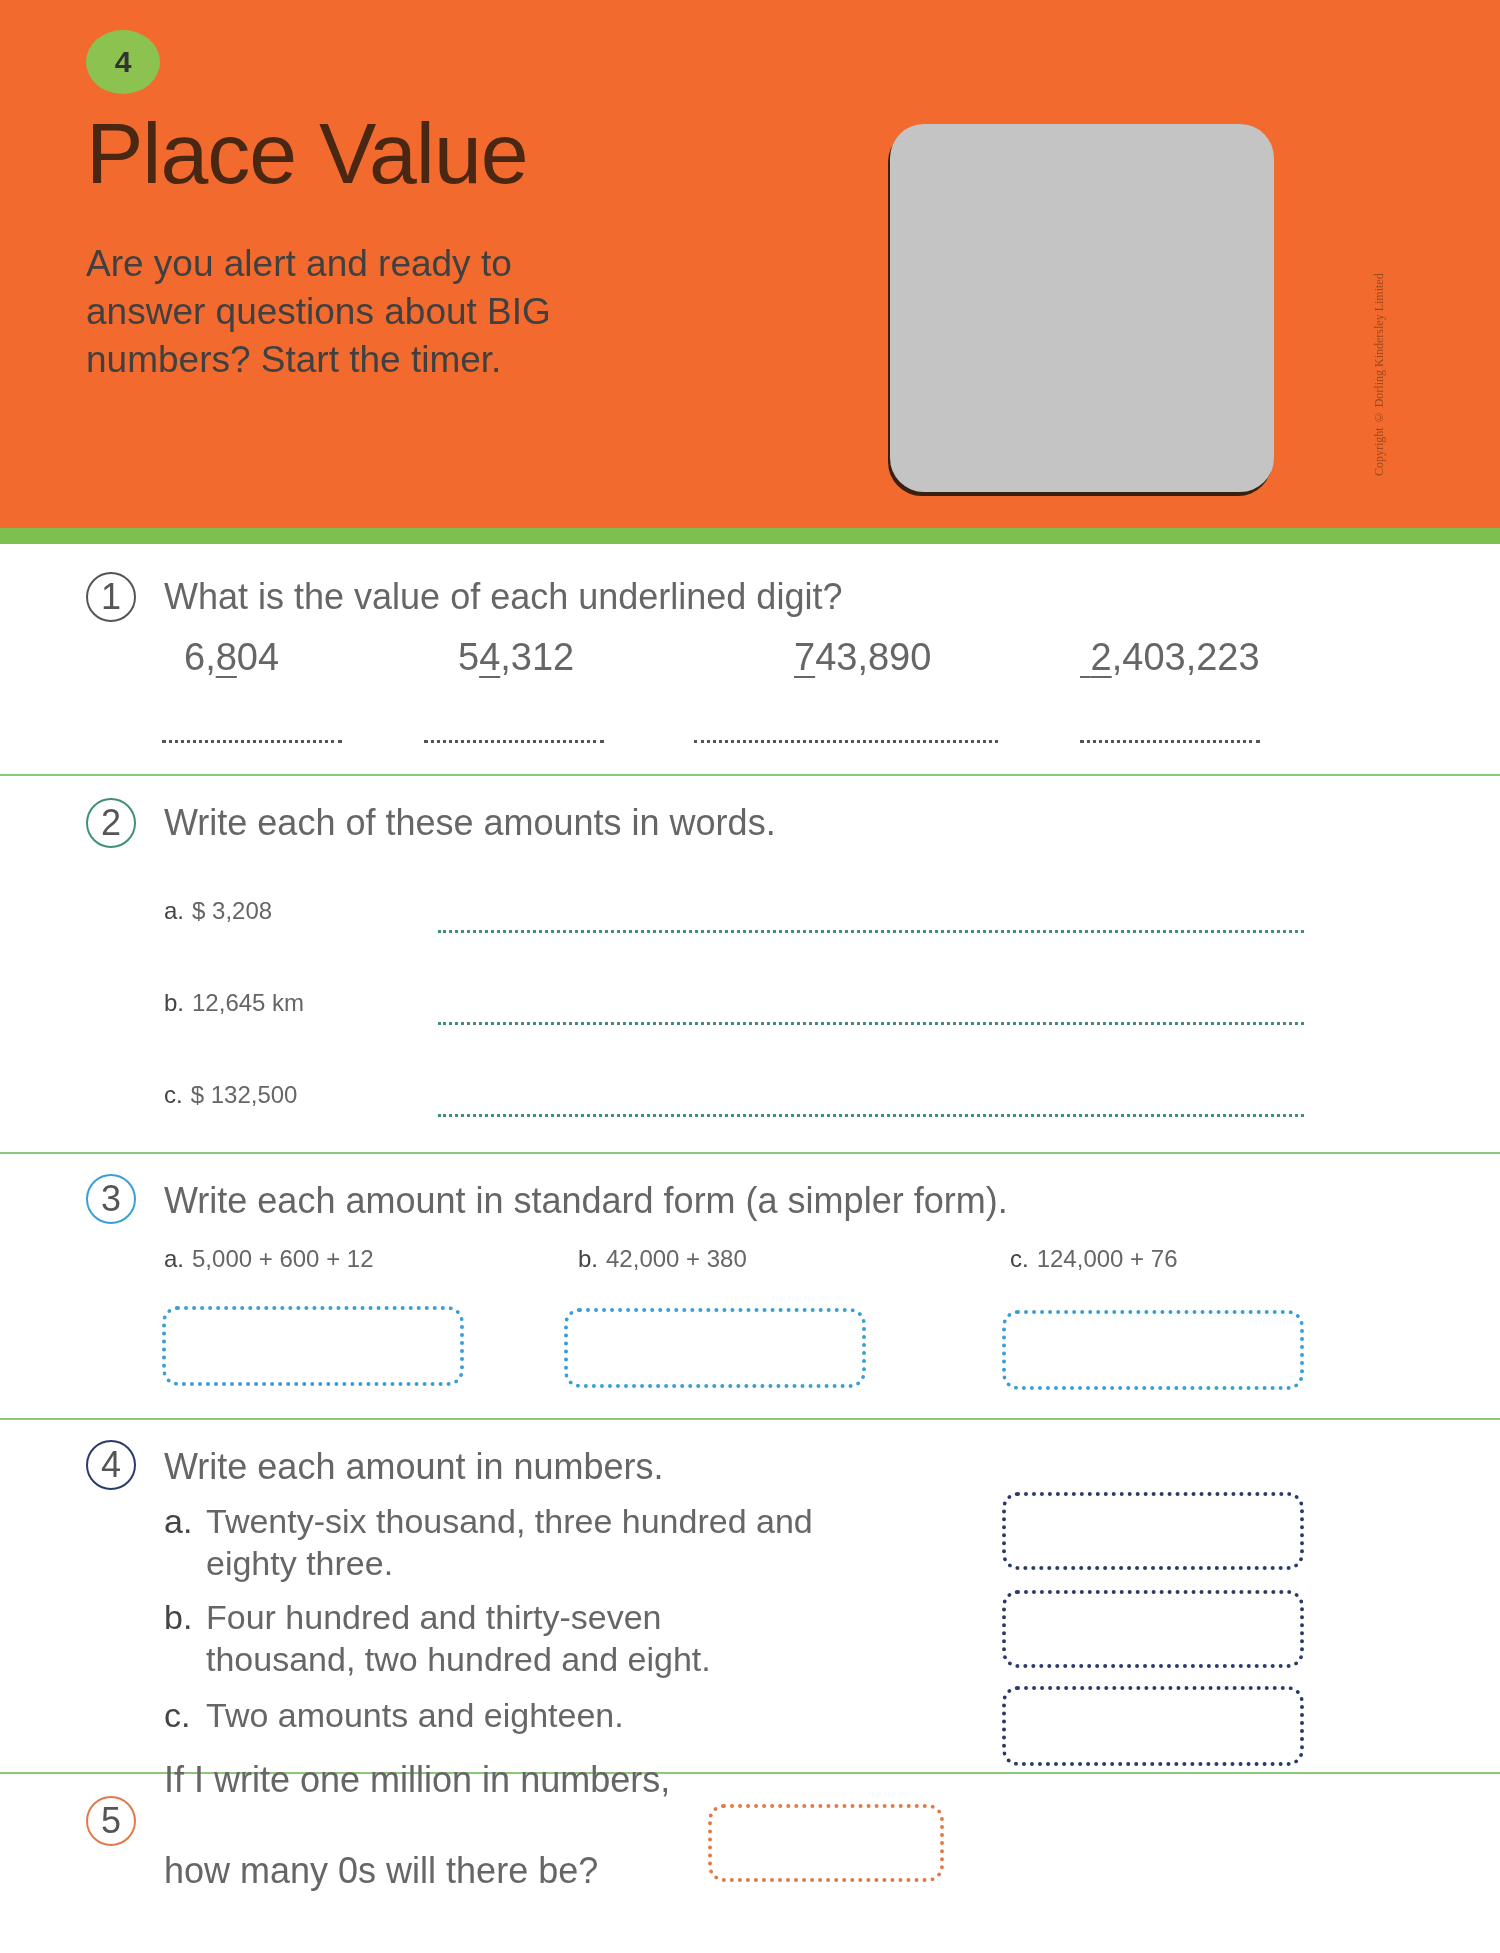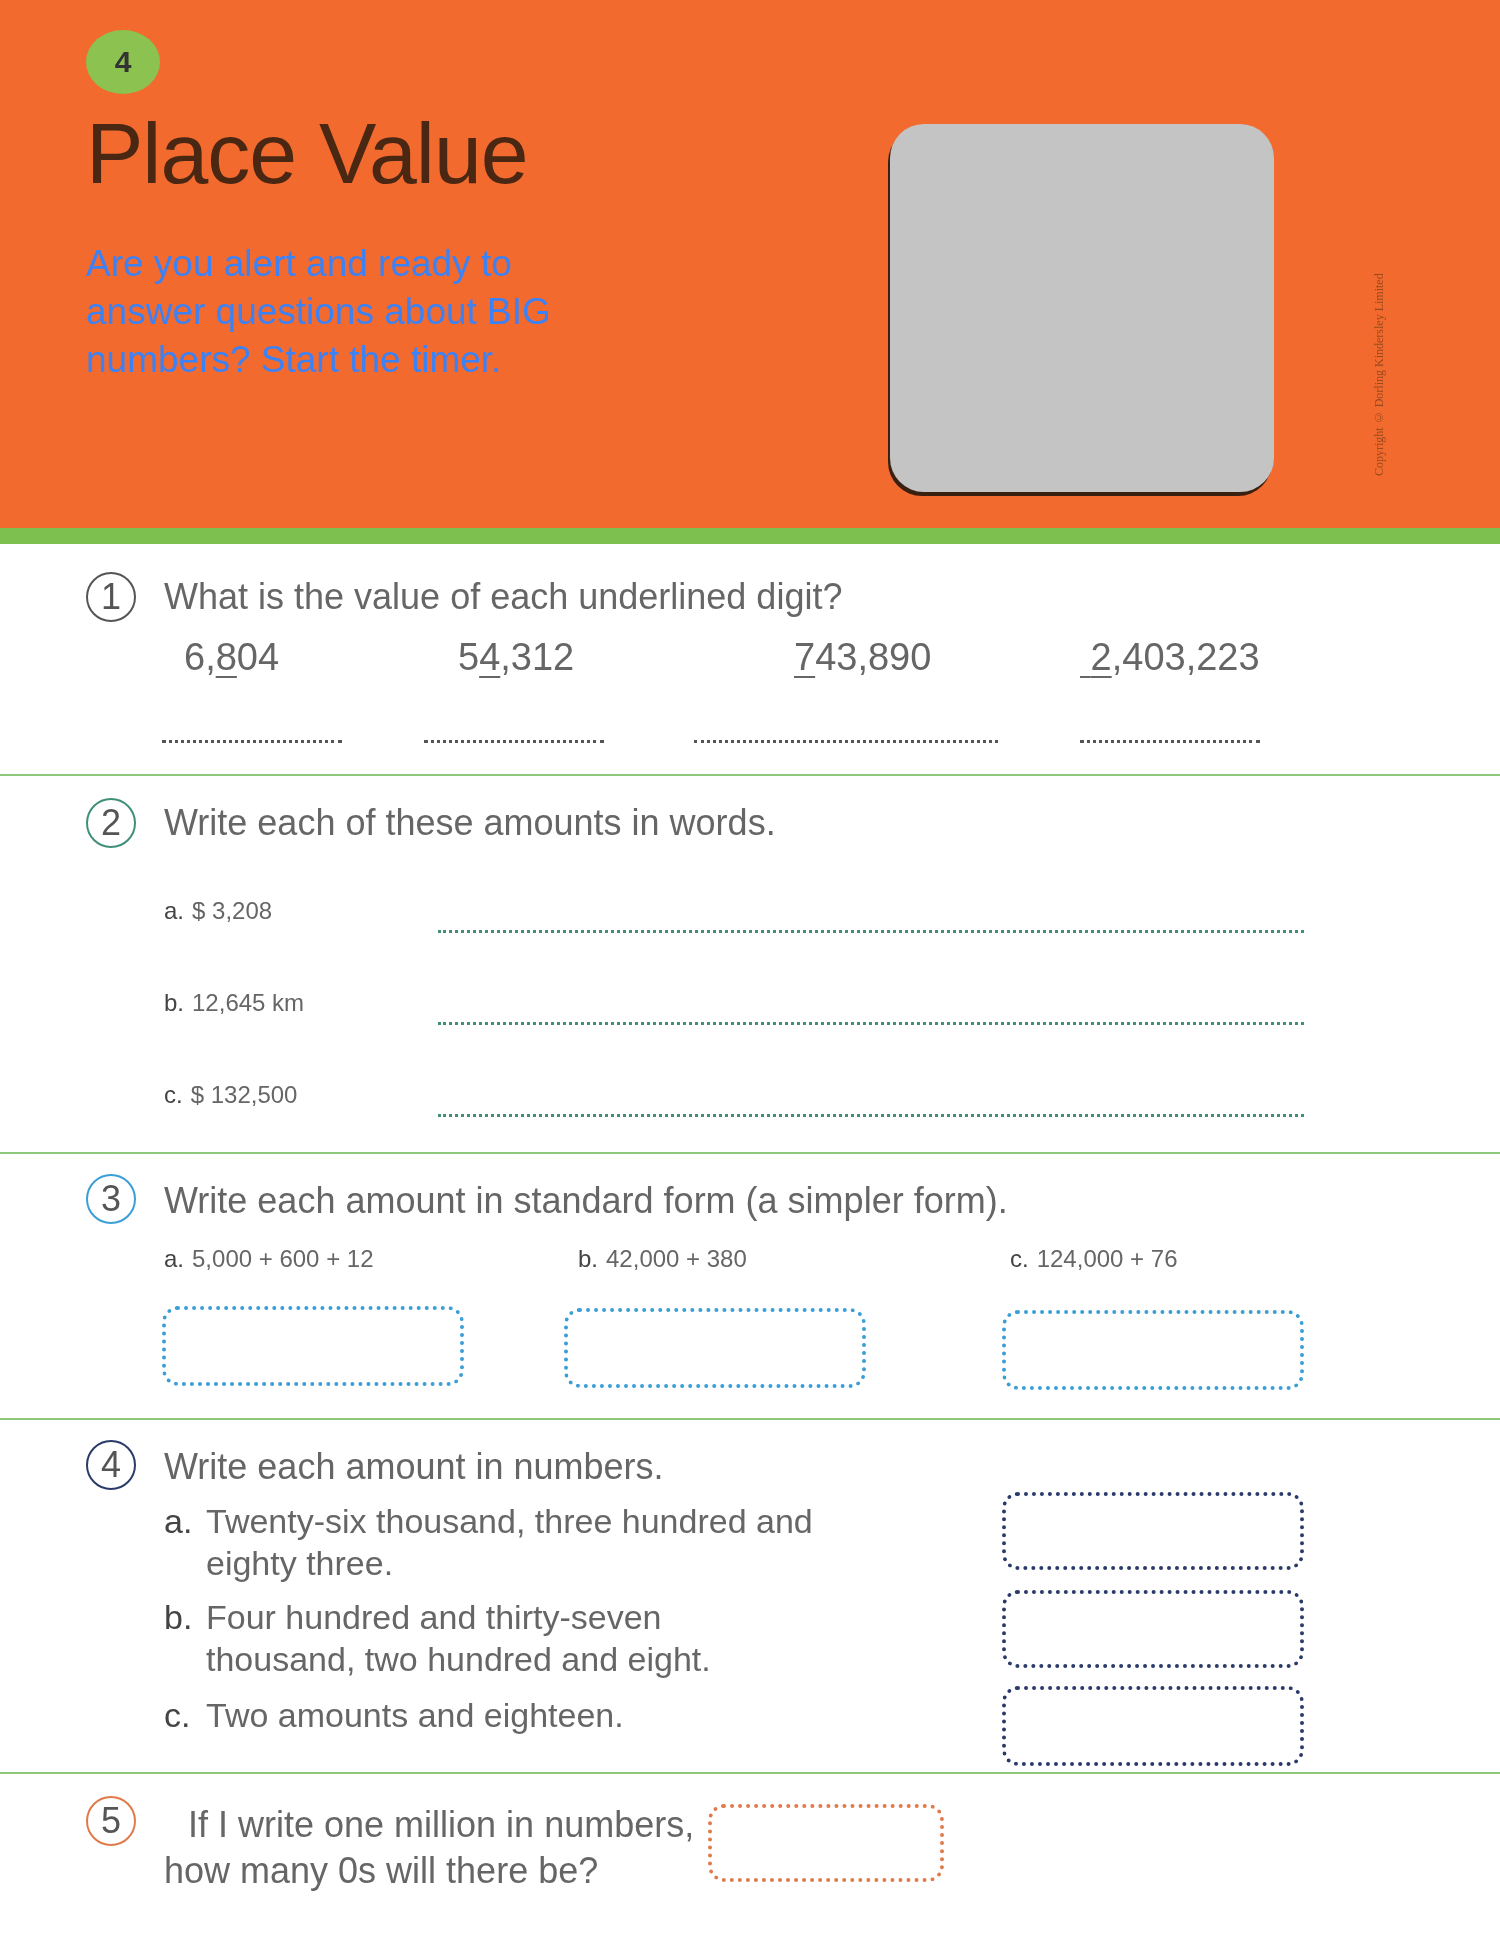--- a/index.html
+++ b/index.html
@@ -26,21 +26,21 @@
   }
   .title {
     position:absolute; left:86px; top:110px;
     font-family:"Liberation Sans", sans-serif;
     font-size:86px; color:#4a2713; letter-spacing:-1px;
     line-height:1;
   }
   .intro {
     position:absolute; left:86px; top:240px; width:520px;
     font-family:"Liberation Sans", sans-serif;
-    font-size:37px; line-height:48px; color:#3b82f6;
+    font-size:37px; line-height:48px; color:#404040;
   }
   .photo {
     position:absolute; left:890px; top:124px; width:384px; height:368px;
     background:#c4c4c4; border-radius:34px;
     box-shadow:-2px 4px 0 #3a2010;
   }
   .copyright {
     position:absolute; left:1372px; top:250px; width:20px; height:250px;
     writing-mode:vertical-rl; transform:rotate(180deg);
     font-family:"Liberation Serif", serif; font-size:12px; color:#9a4a1e;
@@ -155,15 +155,15 @@
     <span class="txt">Two amounts and eighteen.</span>
   </div>
 
 <div class="box navy" style="left:1002px;top:1492px;width:302px;height:78px;"></div>
 <div class="box navy" style="left:1002px;top:1590px;width:302px;height:78px;"></div>
 <div class="box navy" style="left:1002px;top:1686px;width:302px;height:80px;"></div>
 
 <div class="divider" style="top:1772px;"></div>
 
 <div class="qnum" style="left:86px;top:1796px;border-color:#e07a4a;">5</div>
-<div class="qtext" style="left:164px;top:1804px;margin-left:24px;">If I write one million in numbers,</div>
+<div class="qtext" style="left:164px;top:1759px;">If I write one million in numbers,</div>
 <div class="qtext" style="left:164px;top:1850px;text-align:right;">how many 0s will there be?</div>
 <div class="box orange" style="left:708px;top:1804px;width:236px;height:78px;"></div>
 
 </body></html>

